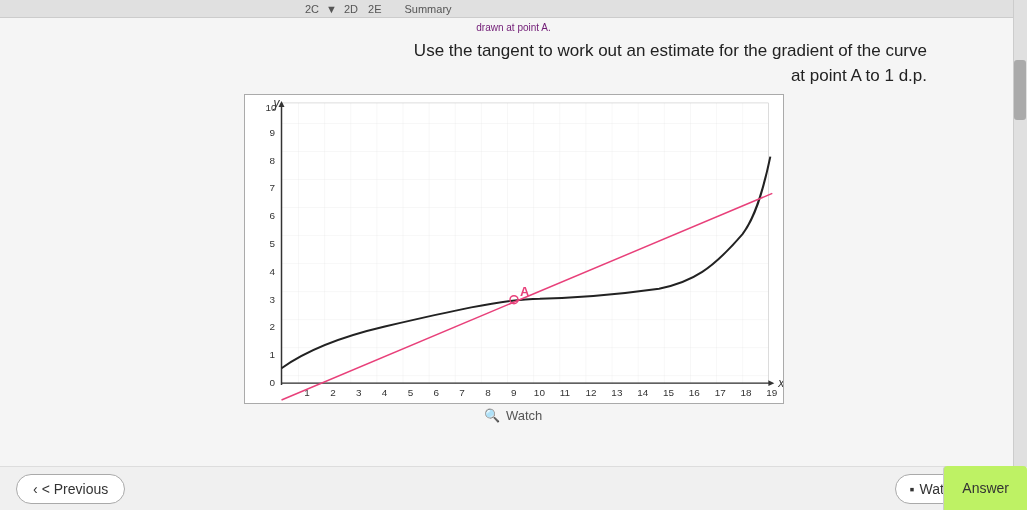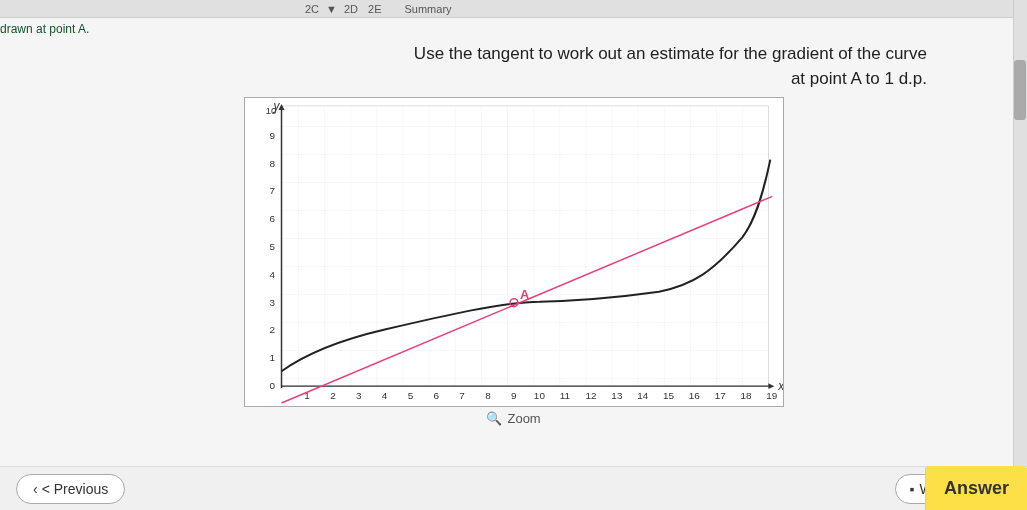--- a/index.html
+++ b/index.html
@@ -69,28 +69,28 @@
       border-radius: 20px;
       padding: 6px 14px;
       font-size: 14px;
       color: #333;
       cursor: pointer;
       display: flex;
       align-items: center;
       gap: 5px;
     }
     .answer-btn {
-      background: #fde047;
+      background: #bef264;
       border: none;
       border-radius: 4px 4px 0 0;
       padding: 6px 18px;
-      font-size: 18px;
+      font-size: 14px;
       color: #333;
       cursor: pointer;
-      font-weight: bold;
+      font-weight: normal;
       position: absolute;
       right: 0;
       bottom: 0;
       height: 44px;
       border-left: 1px solid #ccc;
     }
     .scroll-bar {
       position: absolute;
       right: 0;
       top: 0;
@@ -113,21 +113,21 @@
 <body>
 
 <div style="height:18px; background:#e0e0e0; display:flex; align-items:center; padding:0 300px; font-size:11px; color:#555; border-bottom:1px solid #ccc;">
   <span style="margin:0 5px; cursor:pointer;">2C</span>
   <span style="margin:0 2px;">▼</span>
   <span style="margin:0 5px; cursor:pointer;">2D</span>
   <span style="margin:0 5px; cursor:pointer; font-weight:normal;">2E</span>
   <span style="margin:0 18px; cursor:pointer;">Summary</span>
 </div>
 
-<div style="text-align:left; font-size:12px; color:#14532d; padding:4px 0 0 0;">drawn at point A.</div>
+<div style="text-align:center; font-size:10px; color:#701a75; padding:4px 0 0 0;">drawn at point A.</div>
 
 <div style="text-align:right; font-size:17px; color:#222; padding:6px 100px 4px 100px; line-height:1.45;">
   <span>Use the tangent to work out an estimate for the gradient of the curve</span><br>
   <span>at point A to 1 d.p.</span>
 </div>
 
 <div class="graph-container">
   <div class="graph-area">
     <svg class="graph-svg" viewBox="0 0 540 310" xmlns="http://www.w3.org/2000/svg">
 
@@ -187,21 +187,21 @@
 
       <circle cx="270" cy="206" r="4" fill="none" stroke="#e8407a" stroke-width="1.5"></circle>
       <text x="276" y="202" font-size="13" fill="#e8407a" font-weight="bold">A</text>
 
     </svg>
   </div>
 </div>
 
 <div class="zoom-row" style="cursor:pointer;">
   <span style="font-size:13px;">🔍</span>
-  <span>Zoom</span>
+  <span>Watch</span>
 </div>
 
 <div class="bottom-bar">
   <button class="prev-btn">
     <span>‹</span>
     <span>&lt; Previous</span>
   </button>
 
   <button class="watch-btn">
     <span style="color:#333;">▪</span>

